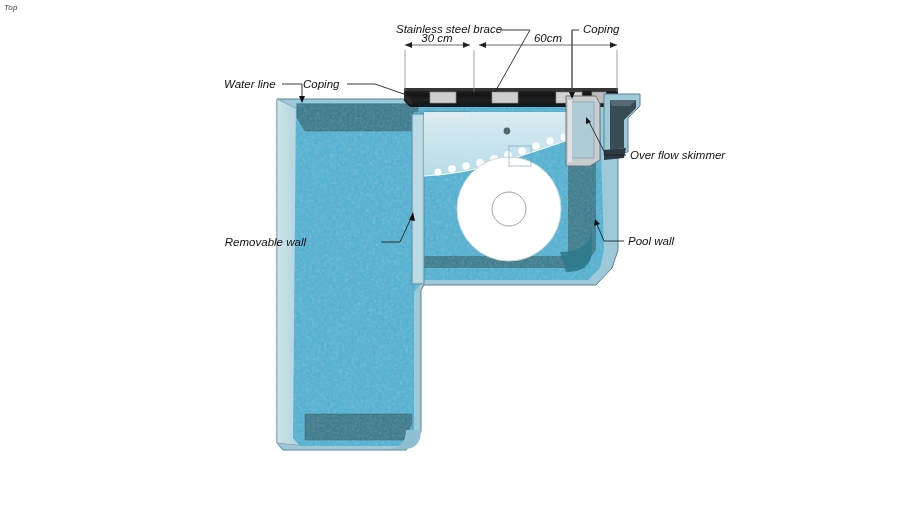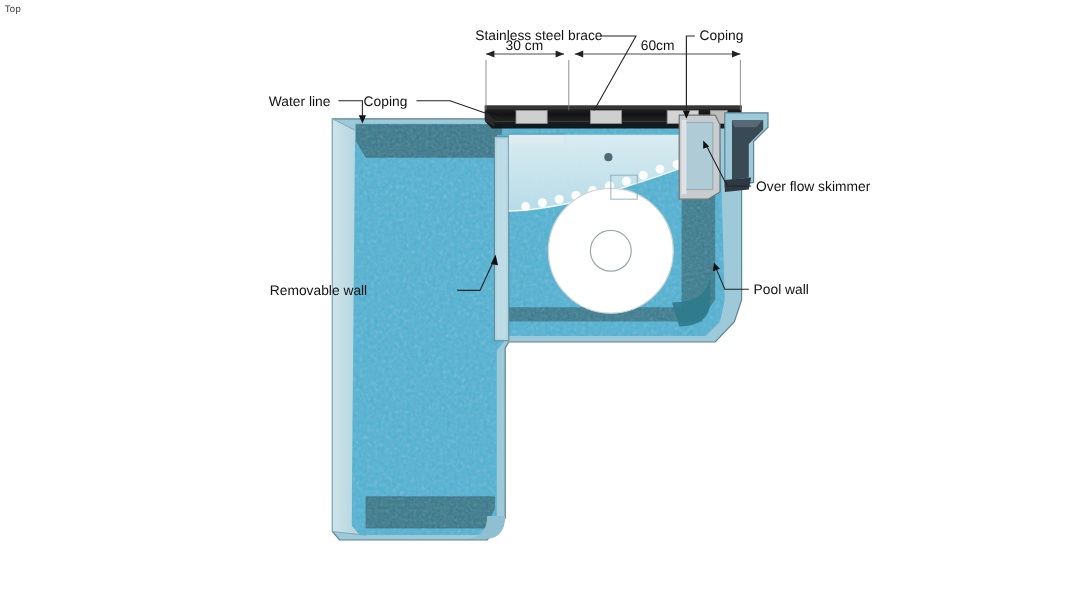--- a/index.html
+++ b/index.html
@@ -1,18 +1,18 @@
 <!DOCTYPE html>
 <html><head>
 <meta charset="utf-8">
 <style>
   html,body{margin:0;padding:0;background:#ffffff;}
   body{width:910px;height:512px;overflow:hidden;
        font-family:"Liberation Sans","DejaVu Sans",sans-serif;color:#1a1a1a;}
-  #stage{position:relative;width:804px;height:512px;background:#fff;}
+  #stage{position:relative;width:804px;height:512px;background:#fff;font-style:italic;}
   #view-label{position:absolute;left:4px;top:3px;font-size:8px;color:#3a3a3a;letter-spacing:.2px;}
   svg#drawing{position:absolute;left:0;top:0;width:910px;height:512px;}
   .anno{font-family:"Liberation Sans","DejaVu Sans",sans-serif;font-size:11.5px;fill:#111;}
   .dimtxt{font-family:"Liberation Sans","DejaVu Sans",sans-serif;font-size:11.5px;fill:#111;}
   .lead{stroke:#222;stroke-width:.9;fill:none;}
   .dimline{stroke:#444;stroke-width:.8;fill:none;}
   .extline{stroke:#7a7a7a;stroke-width:.7;fill:none;}
 </style>
 </head>
 <body>

